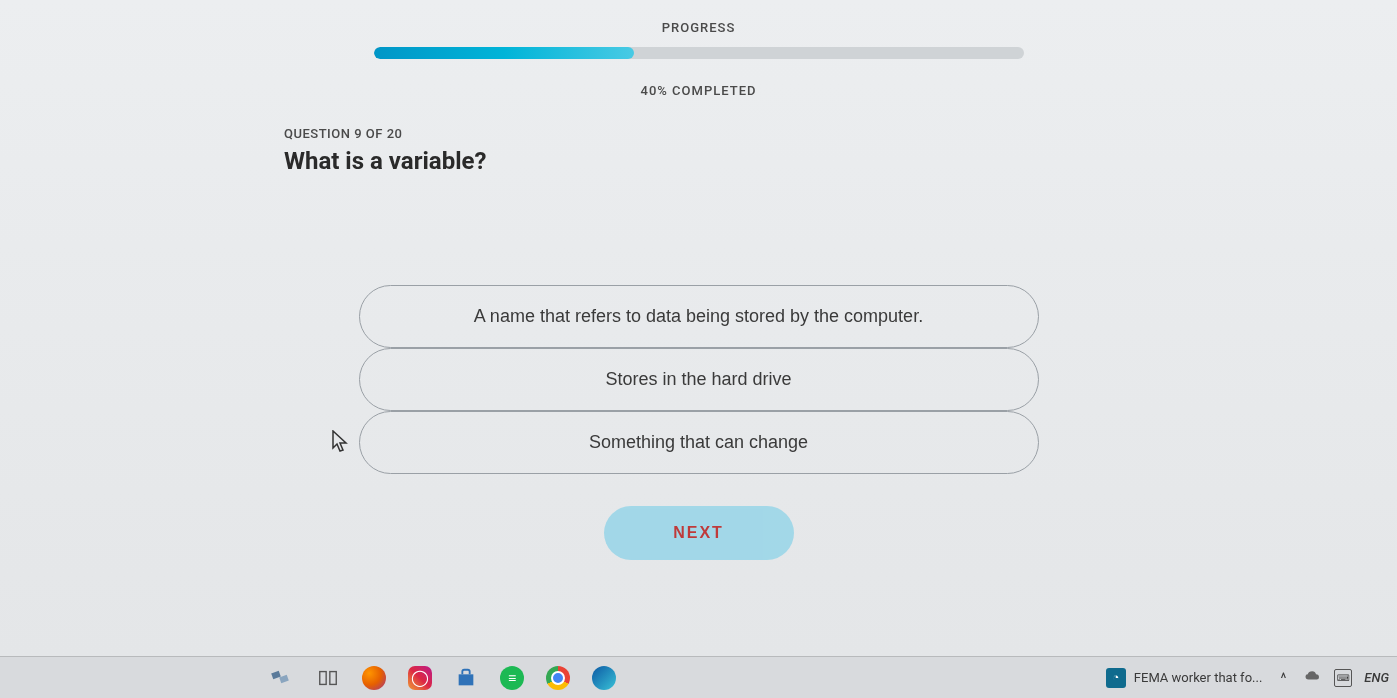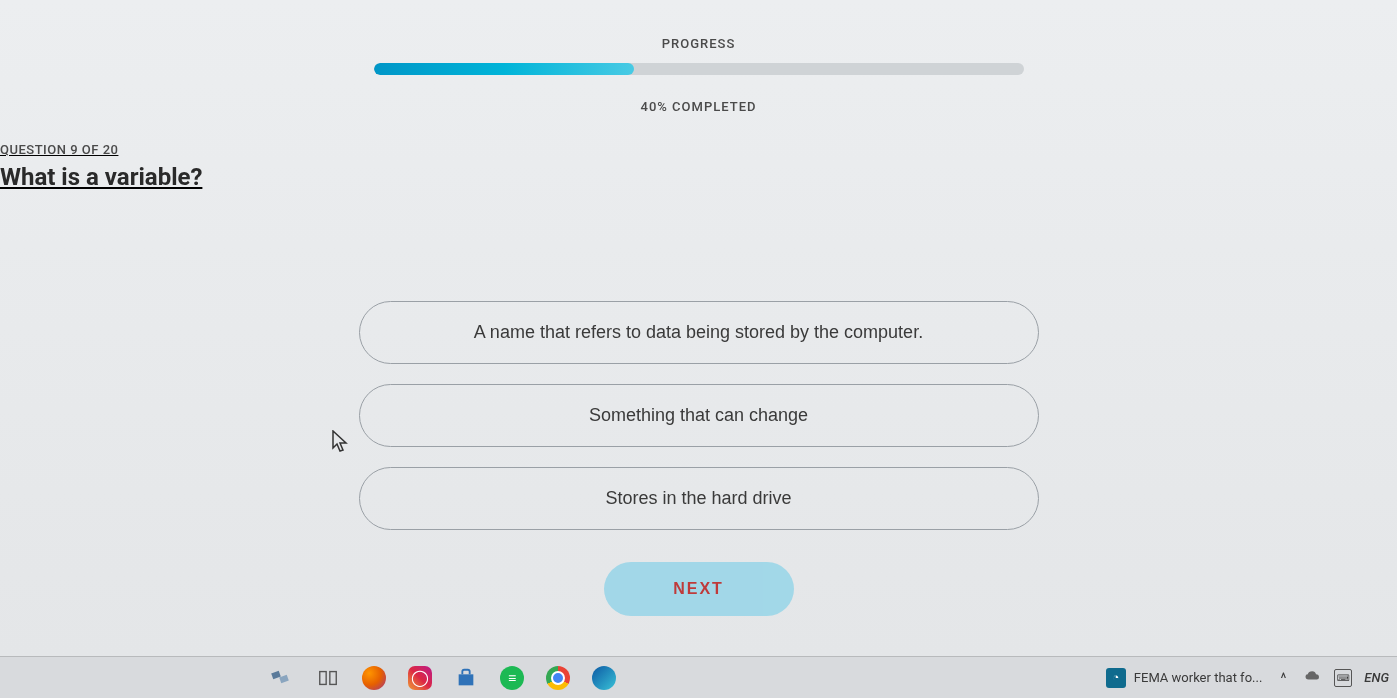--- a/index.html
+++ b/index.html
@@ -16,21 +16,21 @@
       position: relative;
     }
     .quiz-container {
       width: 100%;
       height: calc(100% - 42px);
       background: linear-gradient(180deg, #eceef0 0%, #e4e6e8 100%);
       position: relative;
     }
     .progress-section {
       text-align: center;
-      padding-top: 36px;
+      padding-top: 20px;
     }
     .progress-label {
       font-size: 13px;
       letter-spacing: 1px;
       color: #4a4a4a;
       font-weight: 500;
       margin-bottom: 12px;
     }
     .progress-bar-wrapper {
       width: 650px;
@@ -48,40 +48,39 @@
     }
     .progress-percent {
       font-size: 13px;
       letter-spacing: 1px;
       color: #4a4a4a;
       font-weight: 500;
       margin-top: 24px;
     }
     .question-section {
       margin-top: 28px;
-      text-decoration: underline;
+      margin-left: 284px;
     }
     .question-counter {
       font-size: 13px;
       letter-spacing: 0.5px;
       color: #4a4a4a;
       font-weight: 500;
       margin-bottom: 6px;
     }
     .question-text {
       font-size: 24px;
       font-weight: 700;
       color: #2a2a2a;
     }
     .answers-section {
       margin-top: 110px;
       display: flex;
       flex-direction: column;
       align-items: center;
-      gap: 20px;
       justify-content: flex-end;
     }
     .answer-option {
       width: 680px;
       padding: 20px 30px;
       border: 1px solid #9aa0a6;
       border-radius: 35px;
       background: transparent;
       font-size: 18px;
       color: #3a3a3a;
@@ -240,22 +239,22 @@
     <div class="progress-percent">40% COMPLETED</div>
   </div>
 
   <div class="question-section">
     <div class="question-counter">QUESTION 9 OF 20</div>
     <div class="question-text">What is a variable?</div>
   </div>
 
   <div class="answers-section">
     <button class="answer-option">A name that refers to data being stored by the computer.</button>
+    <button class="answer-option">Stores in the hard drive</button>
     <button class="answer-option">Something that can change</button>
-    <button class="answer-option">Stores in the hard drive</button>
   </div>
 
   <button class="next-button">NEXT</button>
 
   <div class="cursor-icon">
     <svg width="18" height="24" viewBox="0 0 18 24">
       <path d="M1 1 L1 18 L5 14 L8 21 L11 20 L8 13 L14 13 Z" fill="none" stroke="#333" stroke-width="1.5"></path>
     </svg>
   </div>
 </div>

